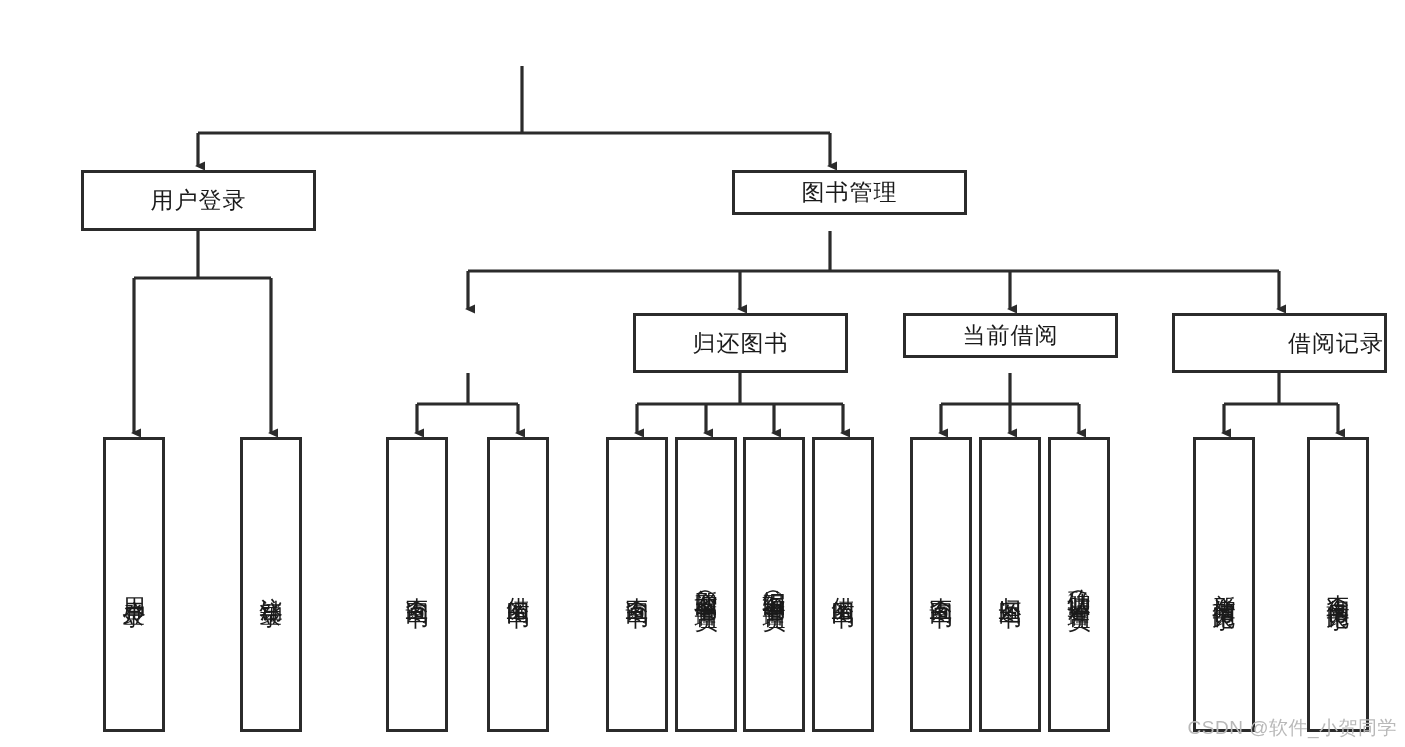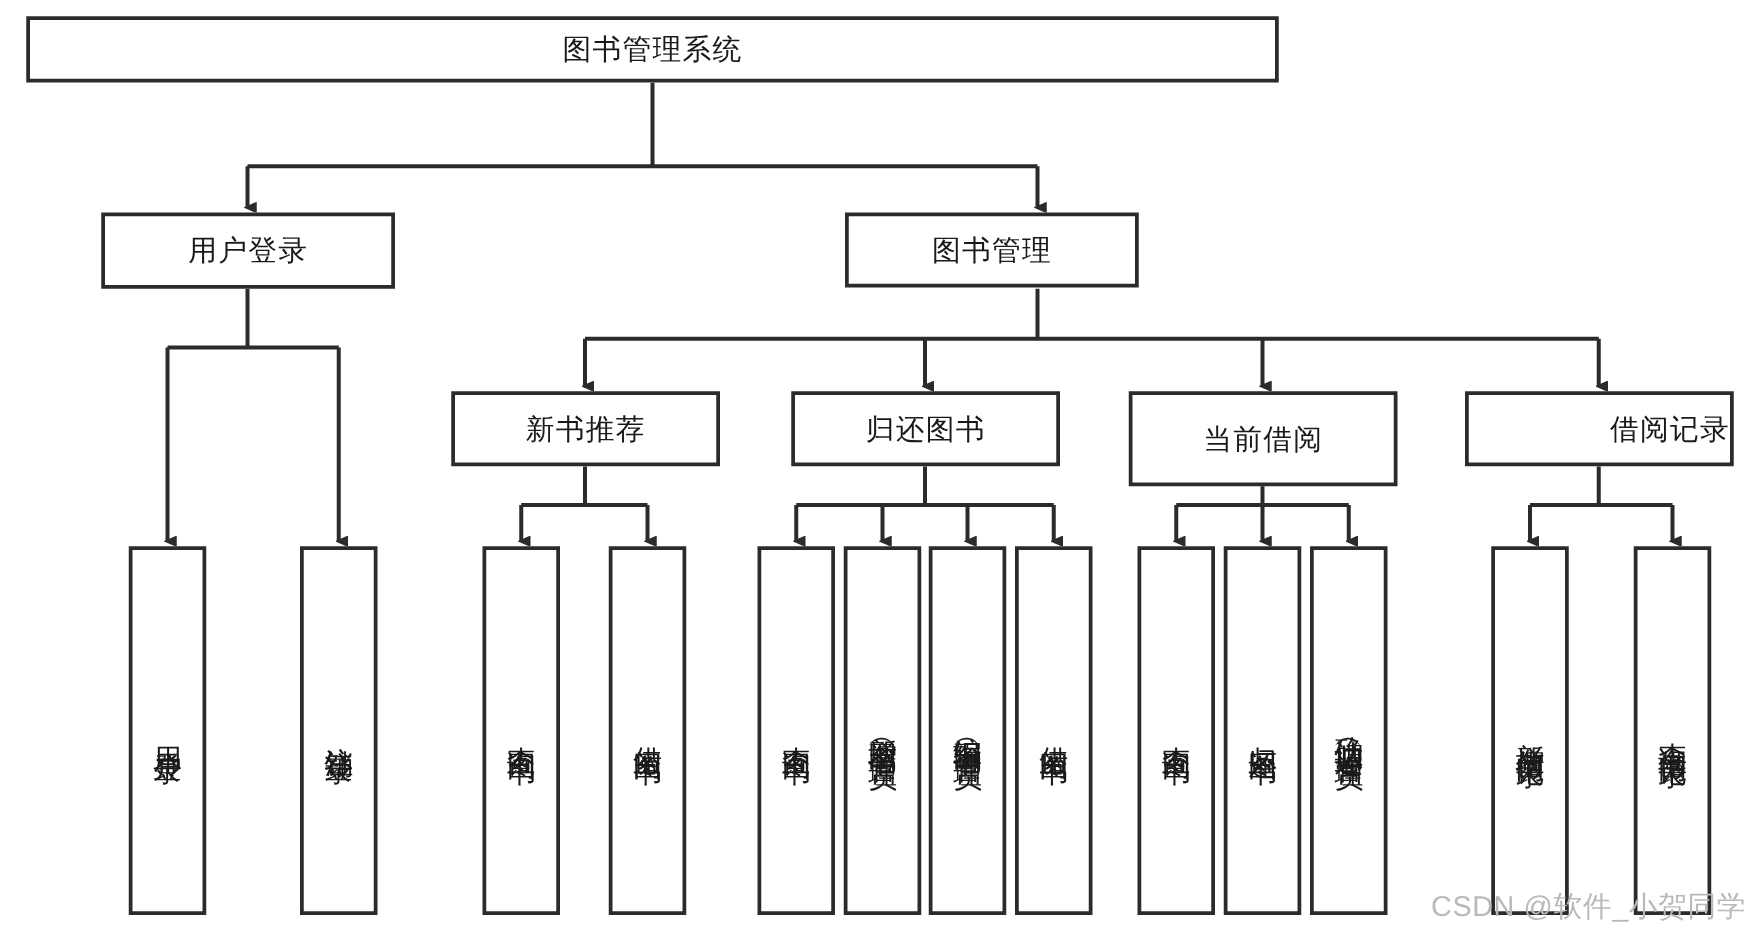--- a/index.html
+++ b/index.html
@@ -55,21 +55,21 @@
     writing-mode: vertical-rl;
     text-orientation: upright;
     letter-spacing: 3px;
     white-space: nowrap;
     max-height: 100%;
   }
   .watermark {
     position: absolute;
     right: 8px;
     bottom: 6px;
-    font-size: 23px;
+    font-size: 19px;
     color: #b9b9b9;
     letter-spacing: 0.5px;
     white-space: nowrap;
     z-index: 3;
   }
 </style>
 </head>
 <body>
 
 <div id="diagram-root">
@@ -120,38 +120,32 @@
       <path d="M 1010,404 L 1010,433" marker-end="url(#arrowhead)"></path>
       <path d="M 1079,404 L 1079,433" marker-end="url(#arrowhead)"></path>
 
       <path d="M 1279,373 L 1279,404"></path>
       <path d="M 1224,404 L 1338,404"></path>
       <path d="M 1224,404 L 1224,433" marker-end="url(#arrowhead)"></path>
       <path d="M 1338,404 L 1338,433" marker-end="url(#arrowhead)"></path>
     </g>
   </svg>
 
-  <div class="node node-h" style="left:21px; top:13px; width:1002px; height:53px;">
-    <span>图书管理系统</span>
-  </div>
 
   <div class="node node-h" style="left:81px; top:170px; width:235px; height:61px;">
     <span>用户登录</span>
   </div>
-  <div class="node node-h" style="left:676px; top:170px; width:235px; height:60px;">
+  <div class="node node-h" style="left:732px; top:170px; width:235px; height:45px;">
     <span>图书管理</span>
   </div>
 
-  <div class="node node-h" style="left:361px; top:313px; width:215px; height:60px;">
-    <span>新书推荐</span>
-  </div>
   <div class="node node-h" style="left:633px; top:313px; width:215px; height:60px;">
     <span>归还图书</span>
   </div>
-  <div class="node node-h" style="left:903px; top:313px; width:215px; height:76px;">
+  <div class="node node-h" style="left:903px; top:313px; width:215px; height:45px;">
     <span>当前借阅</span>
   </div>
   <div class="node node-h" style="left:1172px; top:313px; width:215px; height:60px;justify-content:flex-end;">
     <span>借阅记录</span>
   </div>
 
   <div class="node node-leaf" style="left:103px; top:437px; width:62px; height:295px;">
     <span class="leaf-label">用户登录</span>
   </div>
   <div class="node node-leaf" style="left:240px; top:437px; width:62px; height:295px;">

